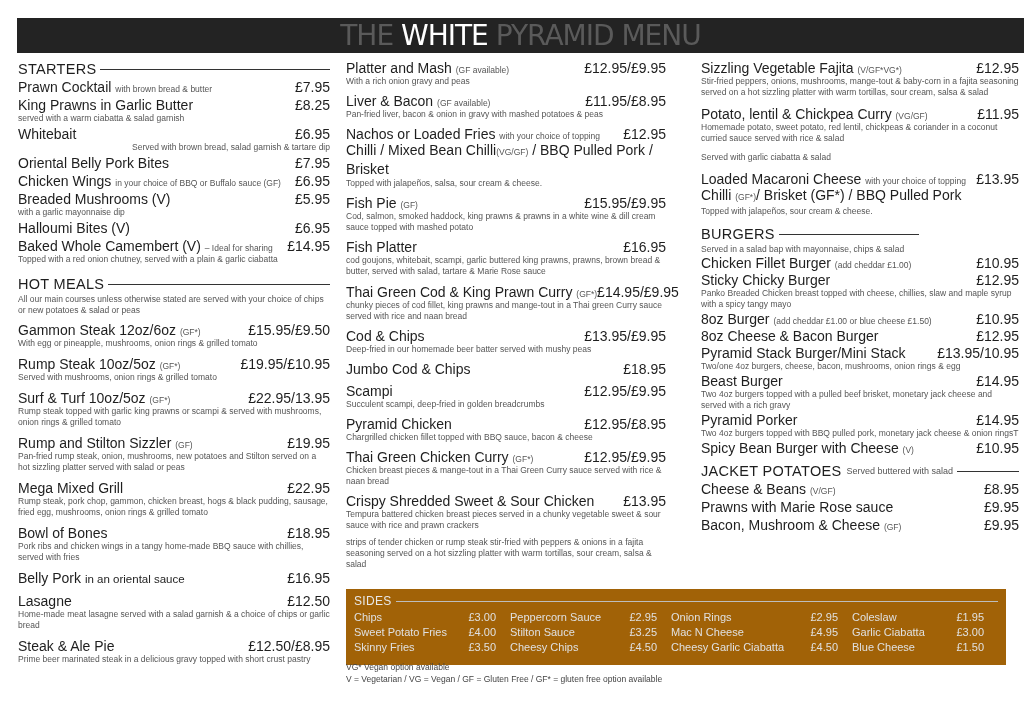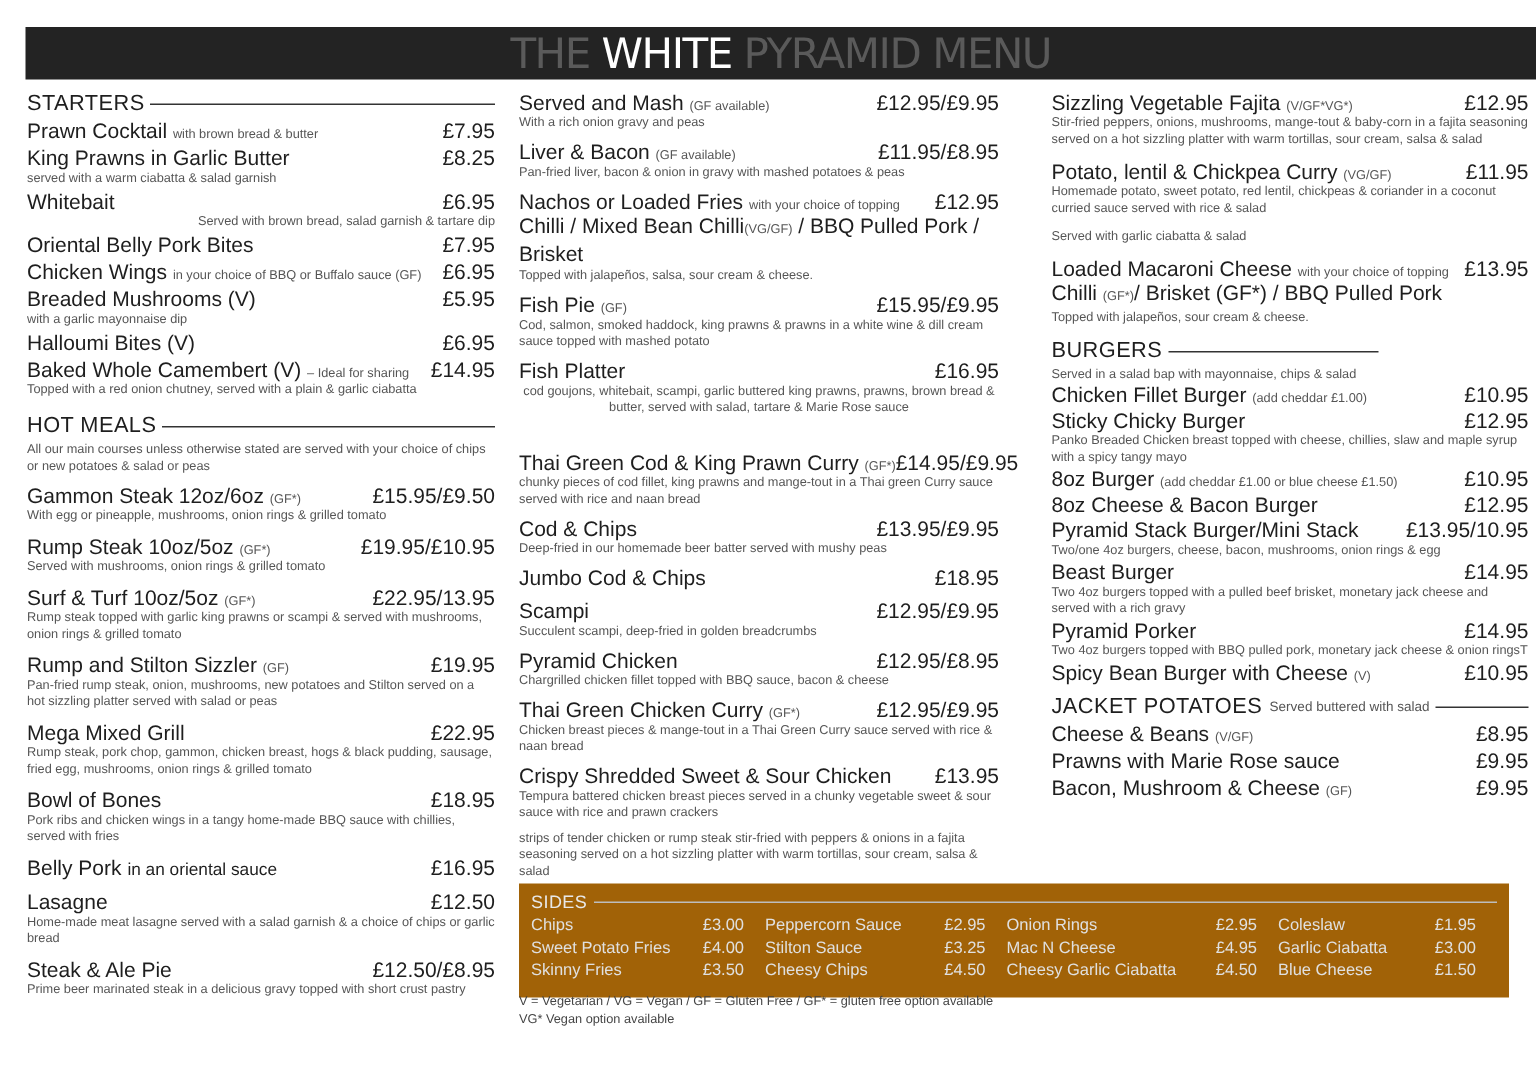--- a/index.html
+++ b/index.html
@@ -186,21 +186,21 @@
         </div>
         <div class="desc">Prime beer marinated steak in a delicious gravy topped with short crust pastry</div>
       </div>
     </div>
 </div>
 
 <div class="col col2">
   <div id="mains2-list">
       <div class="item" style="margin-bottom: 6px;">
         <div class="row">
-          <span class="name"><span>Served and Mash</span> <span class="note">(GF available)</span></span>
+          <span class="name"><span>Platter and Mash</span> <span class="note">(GF available)</span></span>
           <span class="price">£12.95/£9.95</span>
         </div>
         <div class="desc">With a rich onion gravy and peas</div>
       </div>
       <div class="item" style="margin-bottom: 6px;">
         <div class="row">
           <span class="name"><span>Liver &amp; Bacon</span> <span class="note">(GF available)</span></span>
           <span class="price">£11.95/£8.95</span>
         </div>
         <div class="desc">Pan-fried liver, bacon &amp; onion in gravy with mashed potatoes &amp; peas</div>
@@ -213,21 +213,21 @@
         <div class="subline"><span>Chilli / Mixed Bean Chilli</span><span class="note">(VG/GF)</span><span> / BBQ Pulled Pork / Brisket</span></div>
         <div class="desc">Topped with jalapeños, salsa, sour cream &amp; cheese.</div>
       </div>
       <div class="item" style="margin-bottom: 6px;">
         <div class="row">
           <span class="name"><span>Fish Pie</span> <span class="note">(GF)</span></span>
           <span class="price">£15.95/£9.95</span>
         </div>
         <div class="desc">Cod, salmon, smoked haddock, king prawns &amp; prawns in a white wine &amp; dill cream sauce topped with mashed potato</div>
       </div>
-      <div class="item" style="margin-bottom: 23px; text-align: center;">
+      <div class="item" style="margin-bottom: 7px;">
         <div class="row">
           <span class="name"><span>Fish Platter</span></span>
           <span class="price">£16.95</span>
         </div>
         <div class="desc">cod goujons, whitebait, scampi, garlic buttered king prawns, prawns, brown bread &amp; butter, served with salad, tartare &amp; Marie Rose sauce</div>
       </div>
       <div class="item" style="margin-bottom: 6px;">
         <div class="row">
           <span class="name"><span>Thai Green Cod &amp; King Prawn Curry</span> <span class="note">(GF*)</span></span>
           <span class="price">£14.95/£9.95</span>
@@ -446,15 +446,15 @@
         <span>£4.50</span>
       </div>
       <div class="side">
         <span>Blue Cheese</span>
         <span>£1.50</span>
       </div>
     </div>
 </div>
 
 <div class="footnote">
+  <div>VG* Vegan option available</div>
   <div>V = Vegetarian / VG = Vegan / GF = Gluten Free / GF* = gluten free option available</div>
-  <div>VG* Vegan option available</div>
 </div>
 
 </body></html>

